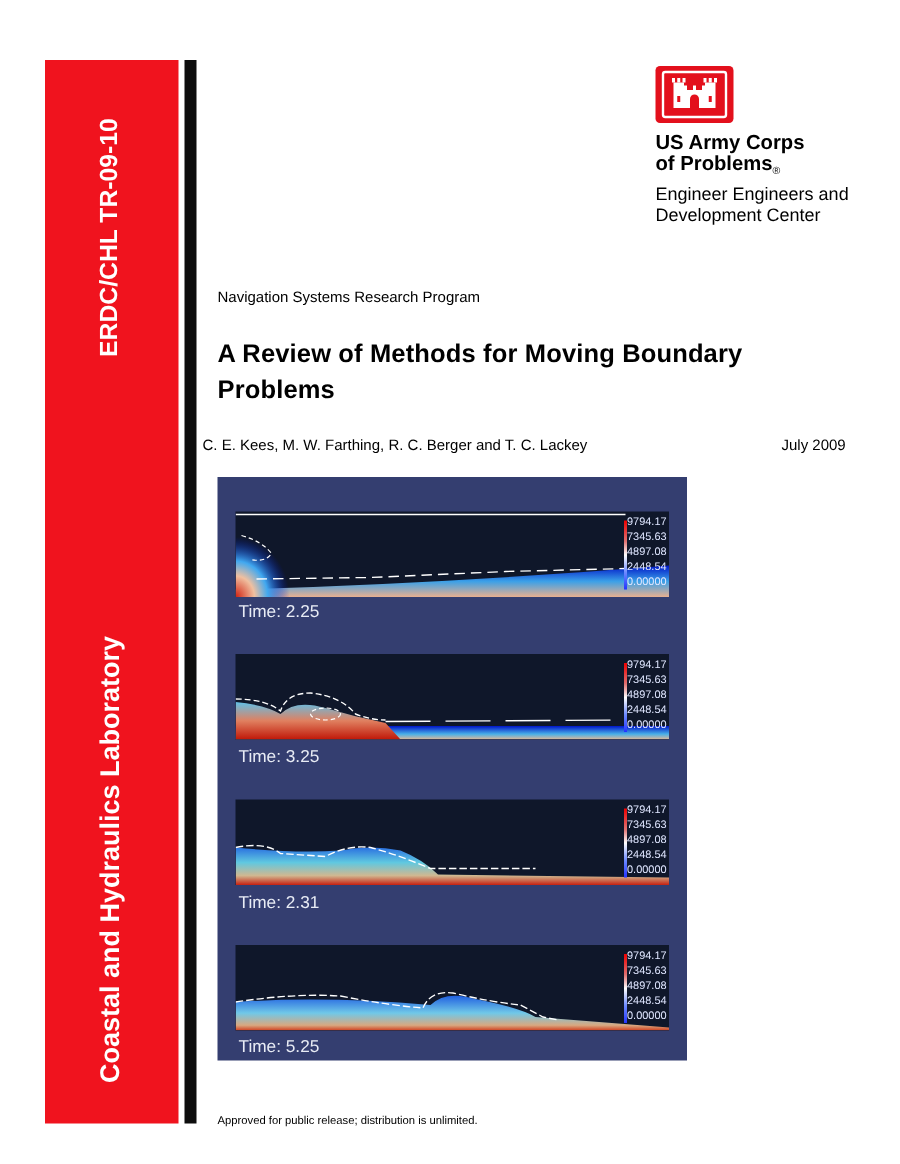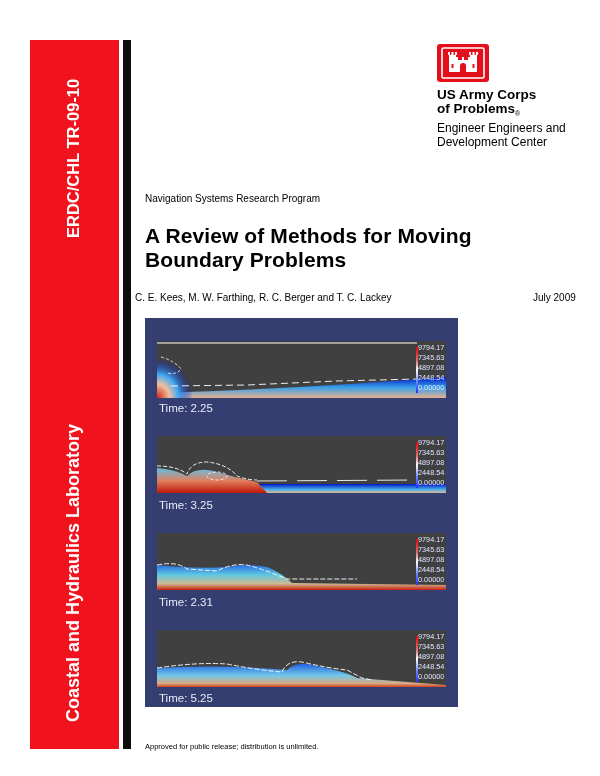--- a/index.html
+++ b/index.html
@@ -34,36 +34,36 @@
   }
   .org .l1, .org .l2 { font-size: 13.5px; font-weight: bold; display: block; }
   .org .l3, .org .l4 { font-size: 12px; display: block; line-height: 14px; }
   .org sup { font-size: 7px; vertical-align: -3px; font-weight: normal; }
 
   .program {
     position: absolute; left: 145px; top: 193px; font-size: 10px; 
   }
   .title {
     position: absolute; left: 145px; top: 224px; width: 430px;
-    font-size: 21px; font-weight: 900; line-height: 24px; letter-spacing: 0.1px;
+    font-size: 17px; font-weight: 900; line-height: 24px; letter-spacing: 0.1px;
   }
   .authors {
     position: absolute; left: 135px; top: 292px; font-size: 10px;
   }
   .date {
-    position: absolute; left: 533px; top: 292px; font-size: 10px; text-align: right;
+    position: absolute; left: 521px; top: 292px; font-size: 10px; text-align: right;
   }
 
   .figure {
     position: absolute; left: 145px; top: 318px; width: 313px; height: 389px;
     background: #343e70;
   }
   .panel {
     position: absolute; left: 12px; width: 289px; height: 57px;
-    background: #404040; overflow: hidden;
+    background: #0f172a; overflow: hidden;
   }
   .panel svg { position: absolute; left: 0; top: 0; }
   .time {
     position: absolute; left: 14px; font-size: 11.5px; color: #e8ecf5;
   }
   .legend {
     position: absolute; right: 0; top: 2px; width: 28px; font-size: 7.3px;
     line-height: 10px; color: #dfe6ff; text-align: left;
   }
   .legend-bar {

